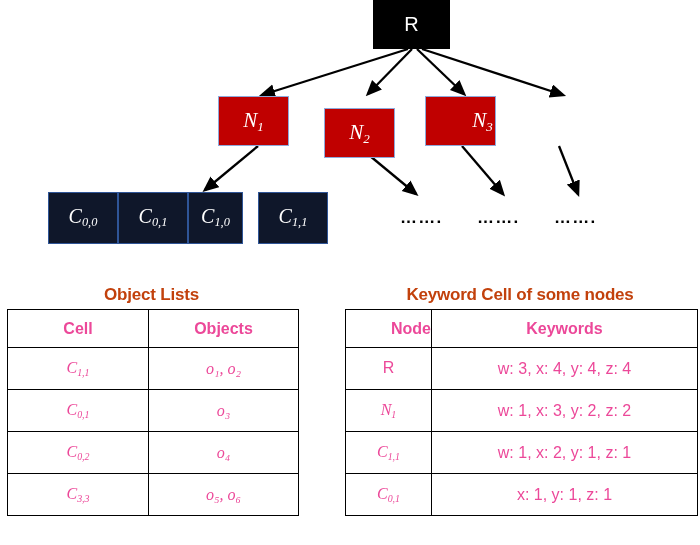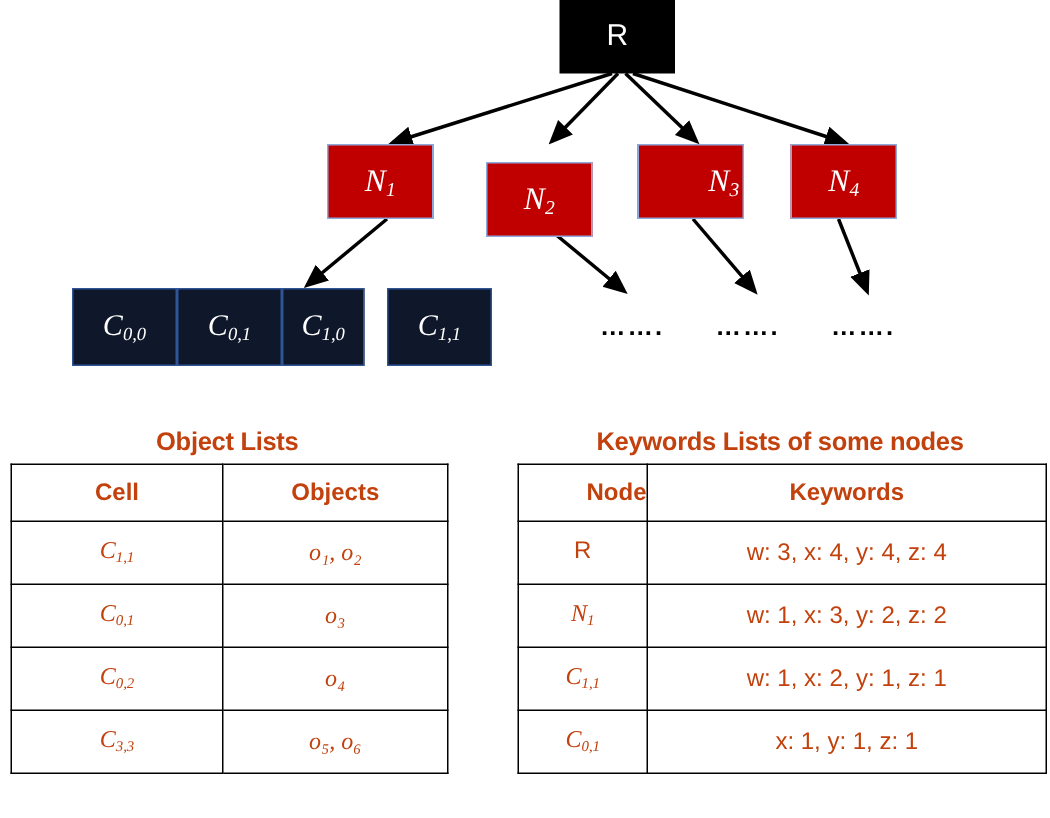--- a/index.html
+++ b/index.html
@@ -82,21 +82,21 @@
     letter-spacing: -0.2px;
   }
   table.grid {
     border-collapse: collapse;
     table-layout: fixed;
   }
   table.grid td, table.grid th {
     border: 1.2px solid #000000;
     text-align: center;
     vertical-align: middle;
-    color: #c2410c;
+    color: #ec4899;
     padding: 0;
   }
   table.grid th {
     font-family: "Liberation Sans", sans-serif;
     font-weight: 700;
     font-size: 16px;
     height: 37px;
   }
   table.grid td {
     height: 41px;
@@ -147,23 +147,20 @@
 
   <div class="node-box n-box" style="left:218px; top:96px; width:71px; height:50px;">
     <span><span>N</span><span class="sub">1</span></span>
   </div>
   <div class="node-box n-box" style="left:324px; top:108px; width:71px; height:50px;">
     <span><span>N</span><span class="sub">2</span></span>
   </div>
   <div class="node-box n-box" style="left:425px; top:96px; width:71px; height:50px;padding-left:44px;">
     <span><span>N</span><span class="sub">3</span></span>
   </div>
-  <div class="node-box n-box" style="left:527px; top:96px; width:71px; height:50px;">
-    <span><span>N</span><span class="sub">4</span></span>
-  </div>
 
   <div class="node-box c-box" style="left:48px; top:192px; width:70px; height:52px;">
     <span><span>C</span><span class="sub">0,0</span></span>
   </div>
   <div class="node-box c-box" style="left:118px; top:192px; width:70px; height:52px;">
     <span><span>C</span><span class="sub">0,1</span></span>
   </div>
   <div class="node-box c-box" style="left:188px; top:192px; width:55px; height:52px;">
     <span><span>C</span><span class="sub">1,0</span></span>
   </div>
@@ -199,21 +196,21 @@
         </tr>
         <tr>
           <td class="math"><span>C</span><span class="sub">3,3</span></td>
           <td class="math">o₅, o₆</td>
         </tr>
       </tbody>
     </table>
   </div>
 
   <div class="table-block" id="right-table-block">
-    <div class="table-title">Keywords Lists of some nodes</div>
+    <div class="table-title">Keyword Cell of some nodes</div>
     <table class="grid" id="right-table">
       <thead>
         <tr>
           <th style="width:85px;text-align:right;">Node</th>
           <th style="width:265px;">Keywords</th>
         </tr>
       </thead>
       <tbody>
         <tr>
           <td class="plain"><span>R</span><span class="sub"></span></td>

